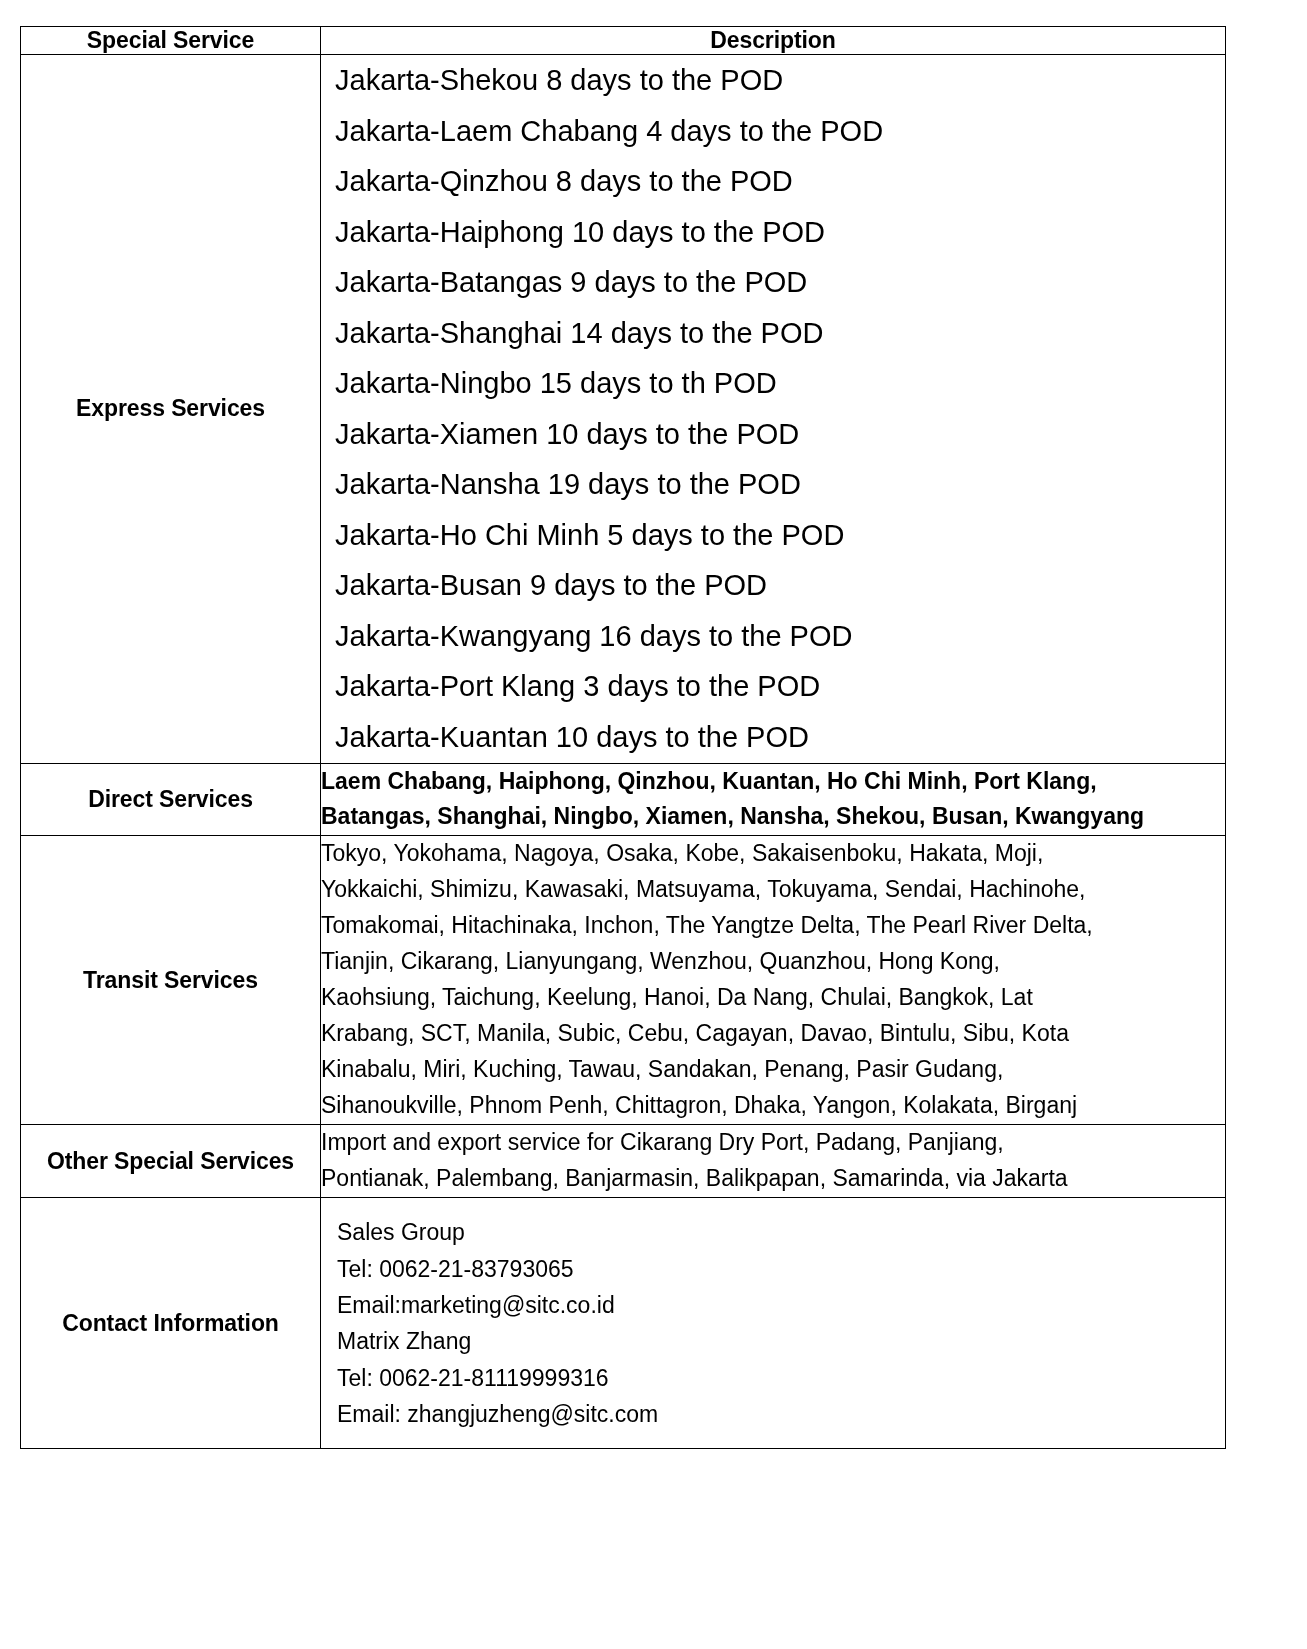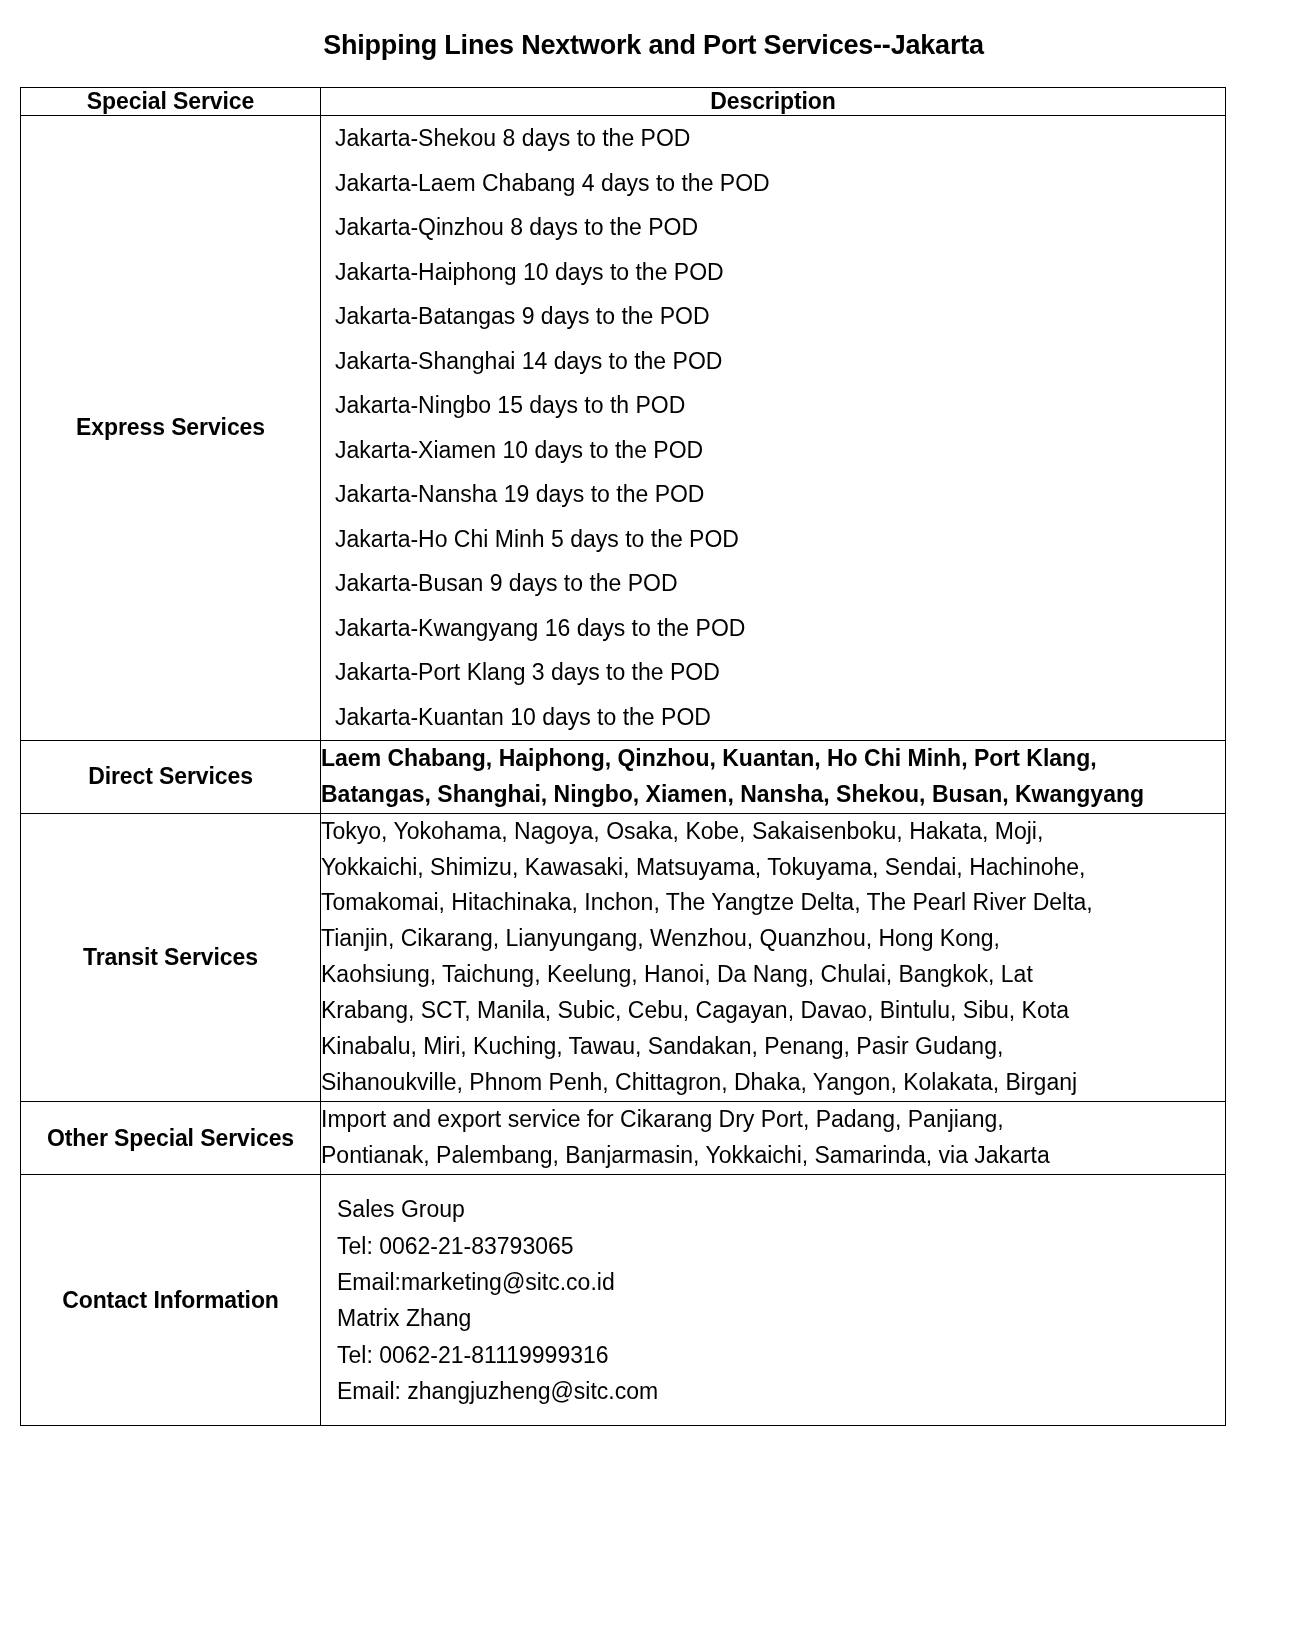--- a/index.html
+++ b/index.html
@@ -77,21 +77,21 @@
     line-height: 1.3;
   }
 
   
   ul.express-list {
     list-style: none;
     margin: 0;
     padding: 11px 14px 11px 14px;
   }
   ul.express-list li {
-    font-size: 23px;
+    font-size: 29px;
     line-height: 1.0;
     padding: 0 0 0 0;
     margin: 0 0 21.5px 0;
     white-space: nowrap;
   }
   ul.express-list li:last-child { margin-bottom: 0; }
 
   
   .para-block {
     margin: 0;
@@ -116,21 +116,20 @@
   .direct-cell { padding-top: 13px; padding-bottom: 14px; font-weight: bold; }
   .transit-cell { padding-top: 13px; padding-bottom: 14px; }
   .other-cell { padding-top: 13px; padding-bottom: 14px; }
   .contact-cell { padding-top: 12px; padding-bottom: 13px; }
 </style>
 </head>
 <body>
 
 <div class="page">
 
-  <div class="doc-title">Shipping Lines Nextwork and Port Services--Jakarta</div>
 
   <table class="service-table">
     <colgroup>
       <col class="col-label">
       <col class="col-desc">
     </colgroup>
     <thead>
       <tr>
         <th class="head-cell">Special Service</th>
         <th class="head-cell">Description</th>
@@ -185,21 +184,21 @@
             <span class="ln">Sihanoukville, Phnom Penh, Chittagron, Dhaka, Yangon, Kolakata, Birganj</span>
           </div>
         </td>
       </tr>
 
       <tr>
         <td class="label-cell">Other Special Services</td>
         <td class="desc-cell other-cell">
           <div class="para-block">
             <span class="ln">Import and export service for Cikarang Dry Port, Padang, Panjiang,</span>
-            <span class="ln">Pontianak, Palembang, Banjarmasin, Yokkaichi, Samarinda, via Jakarta</span>
+            <span class="ln">Pontianak, Palembang, Banjarmasin, Balikpapan, Samarinda, via Jakarta</span>
           </div>
         </td>
       </tr>
 
       <tr>
         <td class="label-cell">Contact Information</td>
         <td class="desc-cell contact-cell">
           <div class="contact-block">
             <span class="ln">Sales Group</span>
             <span class="ln">Tel: 0062-21-83793065</span>

